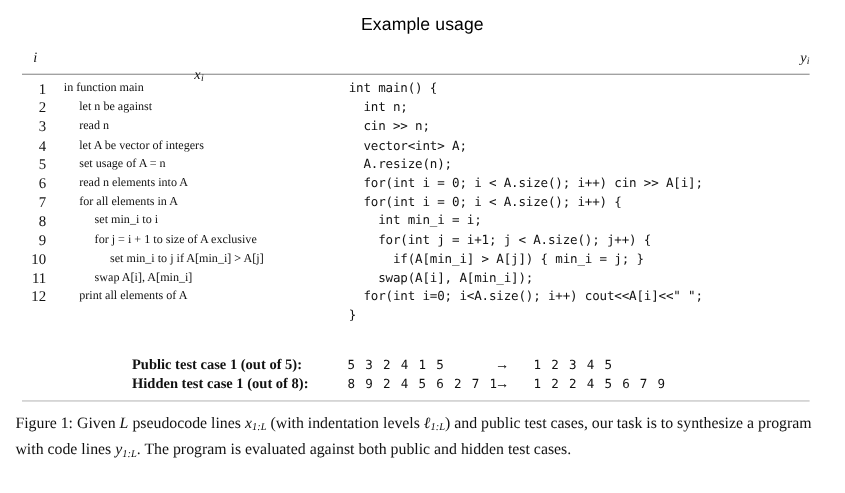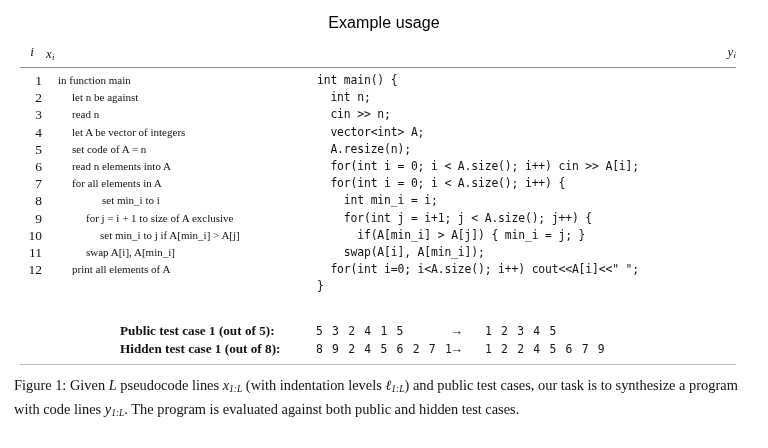--- a/index.html
+++ b/index.html
@@ -64,23 +64,23 @@
     left: 0;
     top: 0;
     width: 24px;
     text-align: center;
     font-style: italic;
     font-size: 13px;
   }
   .hdr-x {
     position: absolute;
     left: 26px;
-    top: 2px;
+    top: 16px;
     width: 270px;
-    text-align: left;
+    text-align: center;
     font-size: 13px;
   }
   .hdr-y {
     position: absolute;
     left: 300px;
     top: 0;
     width: 416px;
     text-align: right;
     font-size: 13px;
   }
@@ -238,36 +238,36 @@
         <div class="cell-x" style="left: 52px;">read n</div>
         <div class="cell-y">  cin &gt;&gt; n;</div>
       </div>
       <div class="row">
         <div class="cell-i">4</div>
         <div class="cell-x" style="left: 52px;">let A be vector of integers</div>
         <div class="cell-y">  vector&lt;int&gt; A;</div>
       </div>
       <div class="row">
         <div class="cell-i">5</div>
-        <div class="cell-x" style="left: 52px;">set code of A = n</div>
+        <div class="cell-x" style="left: 52px;">set usage of A = n</div>
         <div class="cell-y">  A.resize(n);</div>
       </div>
       <div class="row">
         <div class="cell-i">6</div>
         <div class="cell-x" style="left: 52px;">read n elements into A</div>
         <div class="cell-y">  for(int i = 0; i &lt; A.size(); i++) cin &gt;&gt; A[i];</div>
       </div>
       <div class="row">
         <div class="cell-i">7</div>
         <div class="cell-x" style="left: 52px;">for all elements in A</div>
         <div class="cell-y">  for(int i = 0; i &lt; A.size(); i++) {</div>
       </div>
       <div class="row">
         <div class="cell-i">8</div>
-        <div class="cell-x" style="left: 82px; font-family: Liberation Serif, serif;">set min_i to i</div>
+        <div class="cell-x" style="left: 66px; font-family: Liberation Serif, serif;">set min_i to i</div>
         <div class="cell-y">    int min_i = i;</div>
       </div>
       <div class="row">
         <div class="cell-i">9</div>
         <div class="cell-x" style="left: 66px;">for j = i + 1 to size of A exclusive</div>
         <div class="cell-y">    for(int j = i+1; j &lt; A.size(); j++) {</div>
       </div>
       <div class="row">
         <div class="cell-i">10</div>
         <div class="cell-x" style="left: 80px;">set min_i to j if A[min_i] &gt; A[j]</div>

